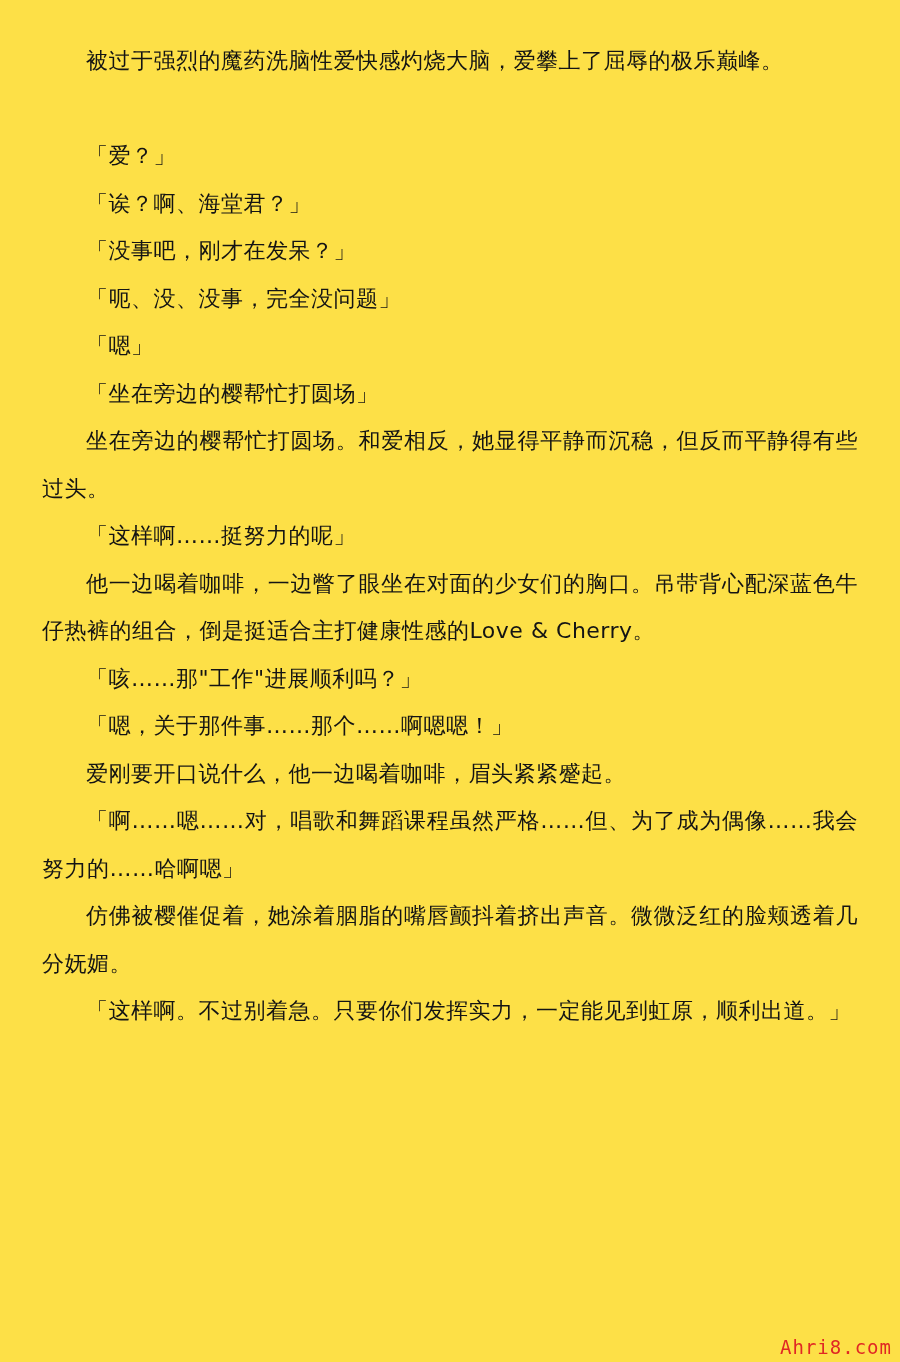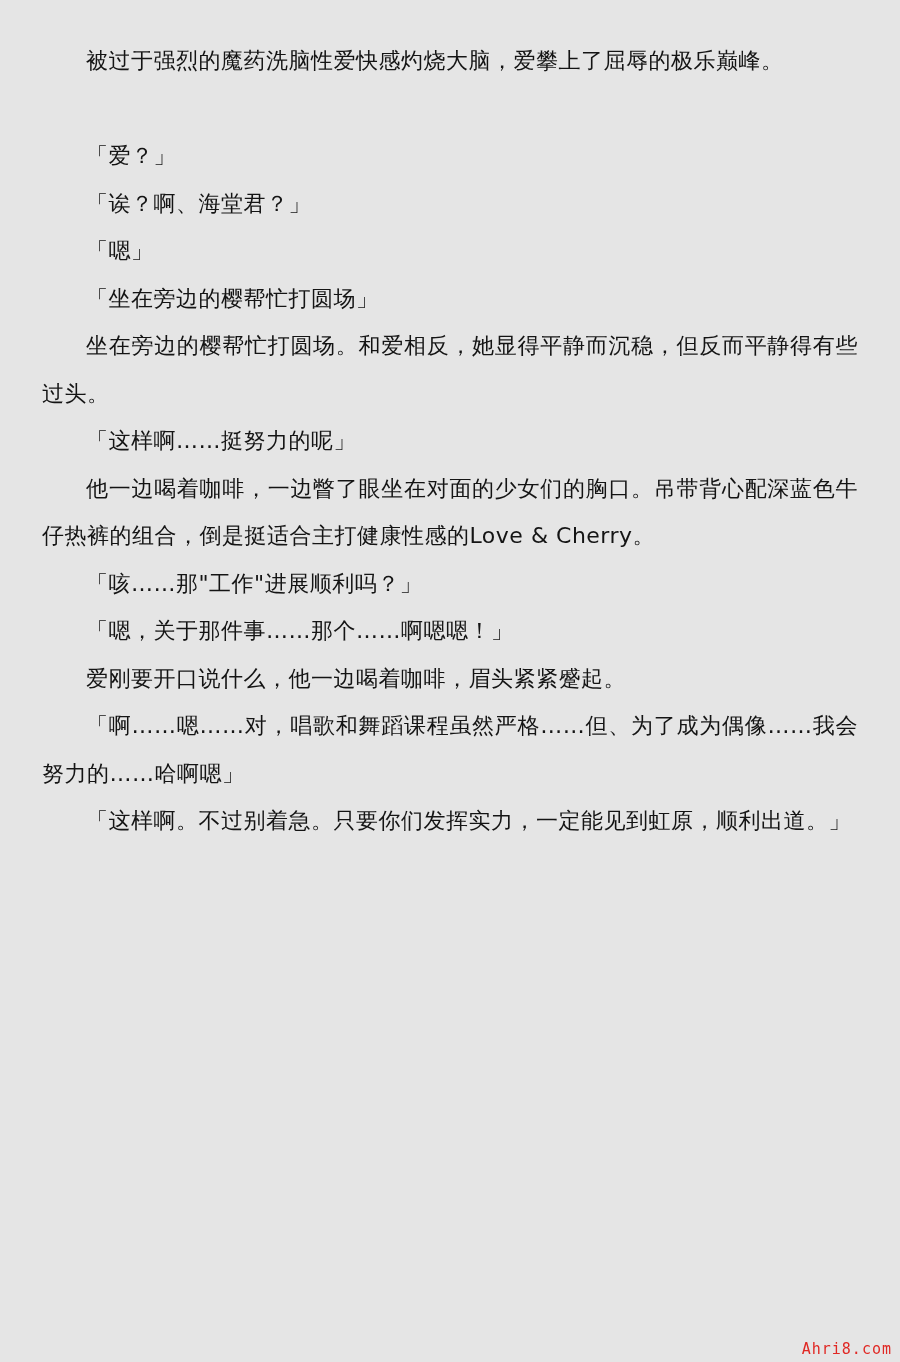--- a/index.html
+++ b/index.html
@@ -4,21 +4,21 @@
 <style>
   html, body {
     margin: 0;
     padding: 0;
     background: #ffffff;
   }
   .page {
     position: relative;
     width: 900px;
     height: 1362px;
-    background: #e5e5e5;
+    background: #fde047;
     overflow: hidden;
     font-family: "DejaVu Sans", "Liberation Sans", sans-serif;
   }
   .content {
     position: absolute;
     top: 37px;
     left: 42px;
     right: 42px;
   }
   .content p {
@@ -33,38 +33,41 @@
     word-break: break-all;
   }
   .content p.gap-after {
     margin-bottom: 47.5px;
   }
   .watermark {
     position: absolute;
     right: 8px;
     bottom: 5px;
     font-family: "DejaVu Sans Mono", "Liberation Mono", monospace;
-    font-size: 15px;
+    font-size: 19px;
     line-height: 1;
     letter-spacing: 1px;
   }
 </style>
 </head>
 <body>
 
 <div class="page">
   <div class="content">
     <p class="gap-after">被过于强烈的魔药洗脑性爱快感灼烧大脑，爱攀上了屈辱的极乐巅峰。</p>
     <p>「爱？」</p>
     <p>「诶？啊、海堂君？」</p>
+    <p>「没事吧，刚才在发呆？」</p>
+    <p>「呃、没、没事，完全没问题」</p>
     <p>「嗯」</p>
     <p>「坐在旁边的樱帮忙打圆场」</p>
     <p>坐在旁边的樱帮忙打圆场。和爱相反，她显得平静而沉稳，但反而平静得有些过头。</p>
     <p>「这样啊……挺努力的呢」</p>
     <p>他一边喝着咖啡，一边瞥了眼坐在对面的少女们的胸口。吊带背心配深蓝色牛仔热裤的组合，倒是挺适合主打健康性感的Love &amp; Cherry。</p>
     <p>「咳……那"工作"进展顺利吗？」</p>
     <p>「嗯，关于那件事……那个……啊嗯嗯！」</p>
     <p>爱刚要开口说什么，他一边喝着咖啡，眉头紧紧蹙起。</p>
     <p>「啊……嗯……对，唱歌和舞蹈课程虽然严格……但、为了成为偶像……我会努力的……哈啊嗯」</p>
+    <p>仿佛被樱催促着，她涂着胭脂的嘴唇颤抖着挤出声音。微微泛红的脸颊透着几分妩媚。</p>
     <p>「这样啊。不过别着急。只要你们发挥实力，一定能见到虹原，顺利出道。」</p>
   </div>
   <div class="watermark" style="color: rgb(224, 40, 36);">Ahri8.com</div>
 </div>
 
 </body></html>

